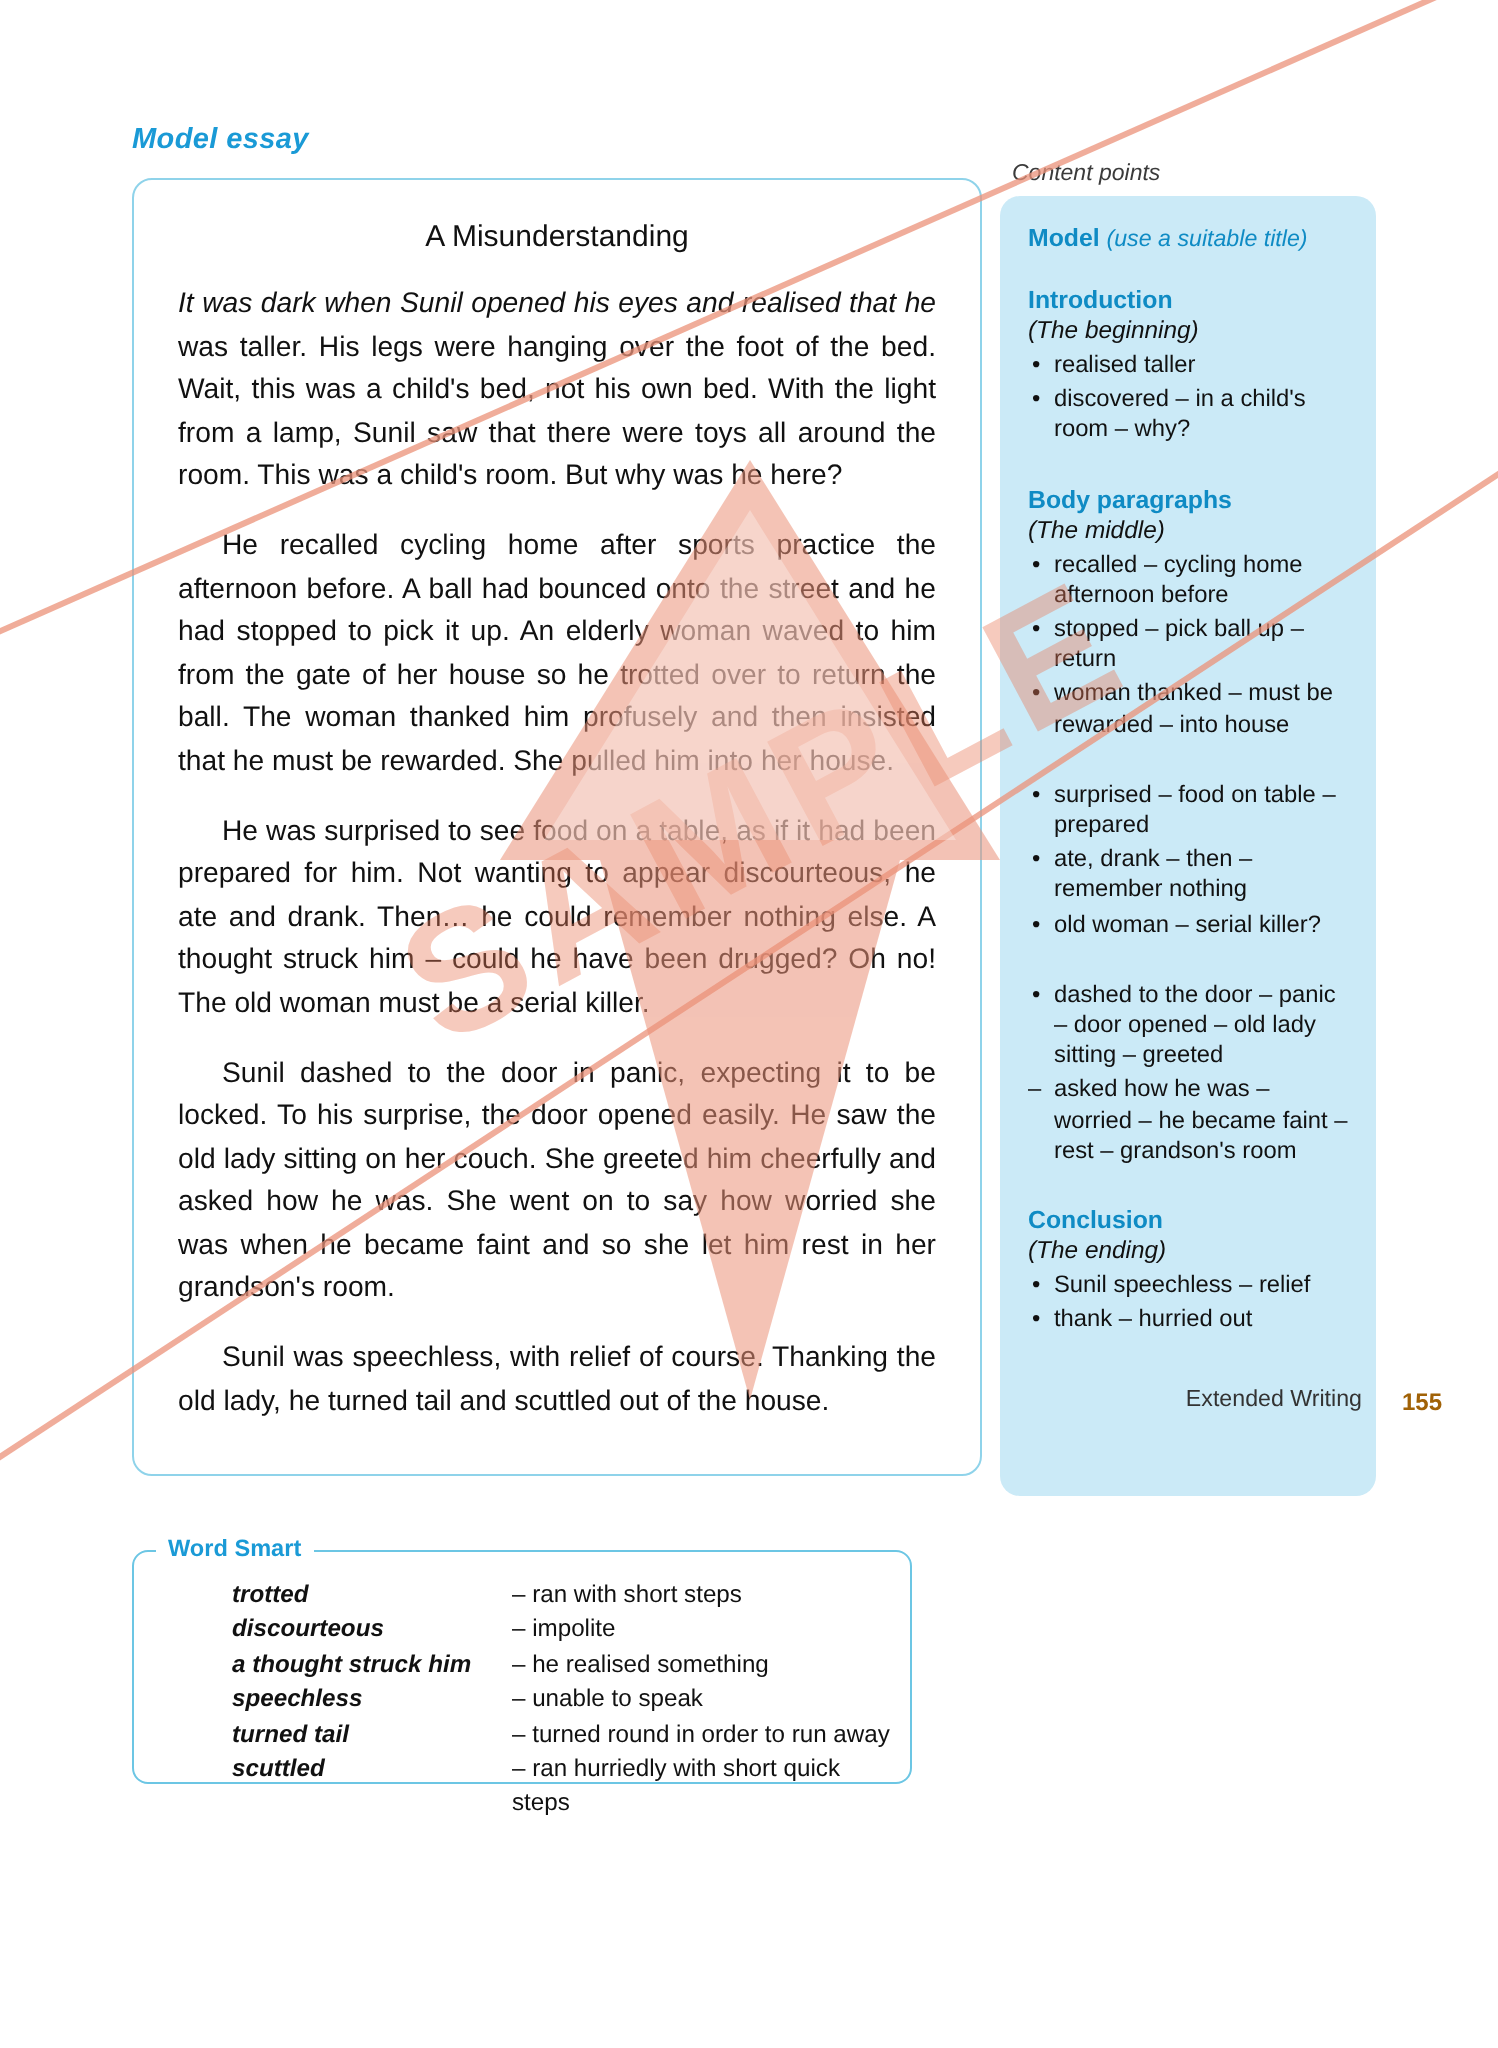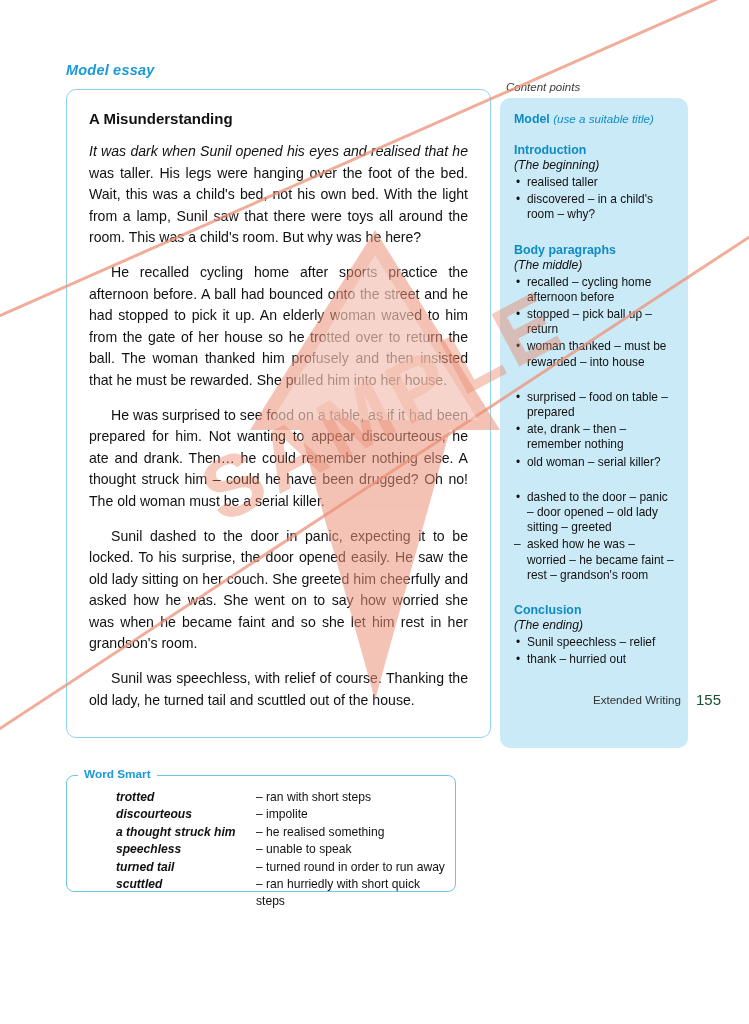--- a/index.html
+++ b/index.html
@@ -41,23 +41,23 @@
     top: 89px;
     width: 425px;
     height: 649px;
     background: #ffffff;
     border: 1px solid #8fd3ea;
     border-radius: 10px;
     box-sizing: border-box;
     padding: 16px 22px 10px 22px;
   }
   .essay-title {
-    text-align: left;
+    text-align: center;
     font-size: 15px;
-    font-weight: bold;
+    font-weight: normal;
     color: #111111;
     margin: 4px 0 14px 0;
     font-family: "Liberation Sans", sans-serif;
   }
   .essay-p {
     font-size: 14.1px;
     line-height: 21.6px;
     color: #111111;
     text-align: justify;
     margin: 0 0 13px 0;
@@ -185,23 +185,23 @@
     position: absolute;
     right: 68px;
     bottom: 28px;
     font-size: 11.6px;
     color: #333333;
   }
   .footer-page {
     position: absolute;
     right: 28px;
     bottom: 26px;
-    font-size: 15px;
-    font-weight: normal;
-    color: #14532d;
+    font-size: 12px;
+    font-weight: bold;
+    color: #a16207;
   }
 
   
   .watermark {
     position: absolute;
     left: 0; top: 0;
     width: 749px;
     height: 1024px;
     pointer-events: none;
     z-index: 50;

